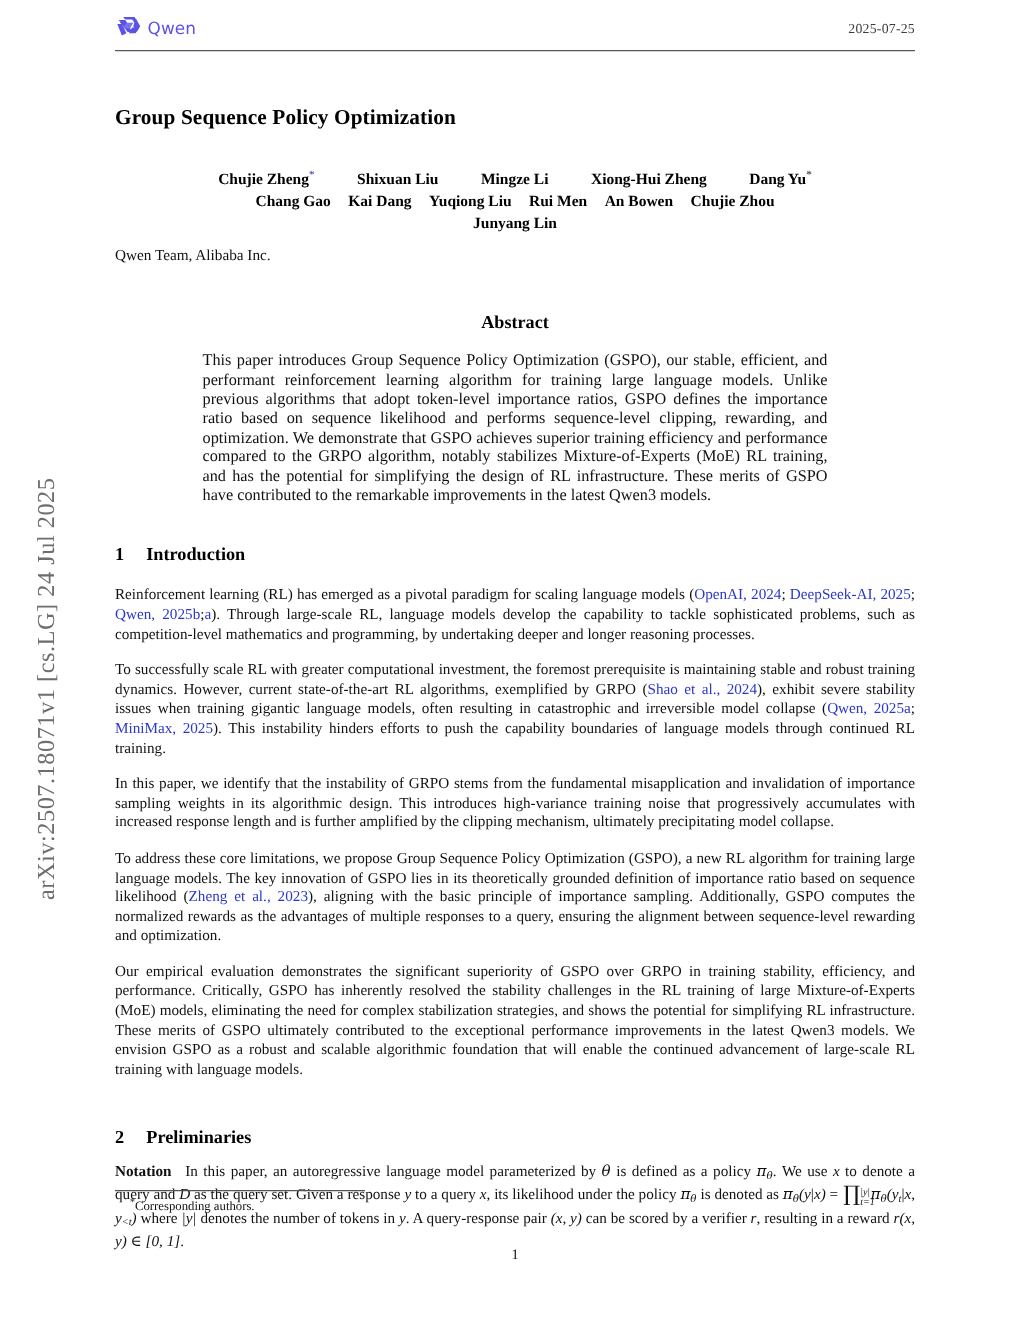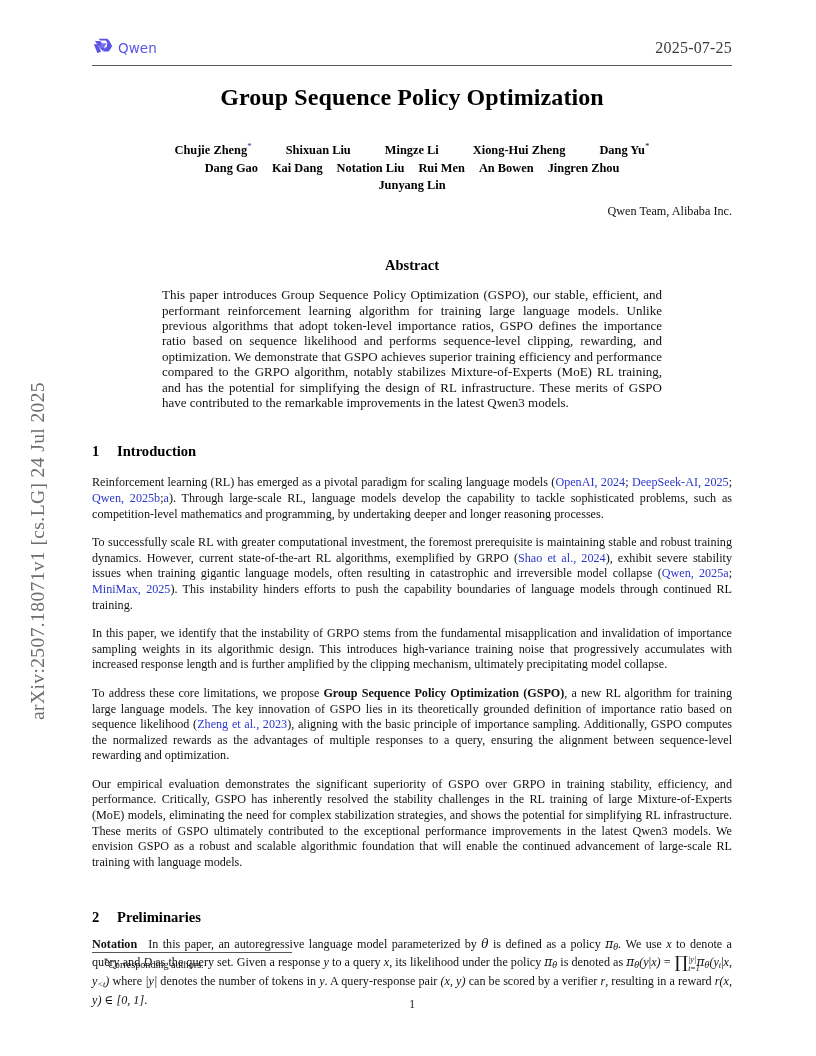--- a/index.html
+++ b/index.html
@@ -38,21 +38,21 @@
     left: 92px;
     top: 0;
     width: 640px;
     height: 1056px;
   }
 
   
   .doc-header {
     position: relative;
     height: 52px;
-    padding-top: 35px;
+    padding-top: 10px;
     box-sizing: border-box;
   }
   .header-row {
     display: flex;
     align-items: center;
     justify-content: space-between;
     height: 26px;
   }
   .brand {
     display: flex;
@@ -62,36 +62,36 @@
   .brand-mark { display: block; }
   .brand-name {
     font-family: "DejaVu Sans", sans-serif;
     font-size: 13.5px;
     font-weight: 400;
     color: #5b52e8;
     letter-spacing: 0.1px;
   }
   .header-date {
     font-family: "Liberation Serif", "DejaVu Serif", serif;
-    font-size: 16px;
+    font-size: 11px;
     color: #3b3b3b;
     letter-spacing: 0.2px;
   }
   .header-rule {
     margin-top: 4px;
     border-top: 1.1px solid #595959;
     width: 100%;
   }
 
   
   .paper-title {
     margin: 0;
     padding-top: 32px;
-    text-align: center;
-    font-size: 24px;
+    text-align: left;
+    font-size: 17px;
     font-weight: bold;
     letter-spacing: 0.1px;
     color: #000;
   }
 
   
   .authors {
     padding-top: 27px;
     text-align: center;
     font-size: 12.4px;
@@ -105,21 +105,21 @@
   .aline2 .author + .author { margin-left: 14px; }
   .star {
     font-size: 9px;
     vertical-align: super;
     color: #2b2bbd;
     font-weight: normal;
   }
   .star.dark { color: #222; }
   .affiliation {
     padding-top: 8px;
-    text-align: right;
+    text-align: left;
     font-size: 12.2px;
     font-weight: normal;
     color: #111;
   }
 
   
   .abstract-heading {
     padding-top: 37px;
     text-align: center;
     font-size: 14.5px;
@@ -157,21 +157,21 @@
     color: #111;
     margin-top: 13px;
   }
   .para.first { margin-top: 15px; }
   .para.tight { margin-top: 11px; }
 
   a.cite, .cite {
     color: #2b37c9;
     text-decoration: none;
   }
-  .bold { font-weight: bold; }
+  .bold { font-weight: normal; }
   .run-in { font-weight: bold; margin-right: 11px; }
 
   
   .mi {
     font-family: "Liberation Serif", "DejaVu Serif", serif;
     font-style: italic;
   }
   .mgreek { font-family: "DejaVu Serif", serif; font-style: italic; }
   .cal { font-family: "Liberation Serif", serif; font-style: italic; }
   .sub {
@@ -272,21 +272,21 @@
     <div class="header-rule"></div>
   </div>
 
   <h1 class="paper-title">Group Sequence Policy Optimization</h1>
 
   <div class="authors">
     <div class="author-line aline1">
       <span class="author"><span>Chujie Zheng</span><span class="star">*</span></span><span class="author">Shixuan Liu</span><span class="author">Mingze Li</span><span class="author">Xiong-Hui Zheng</span><span class="author"><span>Dang Yu</span><span class="star dark">*</span></span>
     </div>
     <div class="author-line aline2">
-      <span class="author">Dang Gao</span><span class="author">Kai Dang</span><span class="author">Notation Liu</span><span class="author">Rui Men</span><span class="author">An Bowen</span><span class="author">Jingren Zhou</span>
+      <span class="author">Chang Gao</span><span class="author">Kai Dang</span><span class="author">Yuqiong Liu</span><span class="author">Rui Men</span><span class="author">An Bowen</span><span class="author">Chujie Zhou</span>
     </div>
     <div class="author-line aline3">
       <span class="author">Junyang Lin</span>
     </div>
     <div class="affiliation">Qwen Team, Alibaba Inc.</div>
   </div>
 
   <div class="abstract-heading">Abstract</div>
   <div class="abstract-body">This paper introduces Group Sequence Policy Optimization (GSPO), our stable, efficient, and performant reinforcement learning algorithm for training large language models. Unlike previous algorithms that adopt token-level importance ratios, GSPO defines the importance ratio based on sequence likelihood and performs sequence-level clipping, rewarding, and optimization. We demonstrate that GSPO achieves superior training efficiency and performance compared to the GRPO algorithm, notably stabilizes Mixture-of-Experts (MoE) RL training, and has the potential for simplifying the design of RL infrastructure. These merits of GSPO have contributed to the remarkable improvements in the latest Qwen3 models.</div>
 

